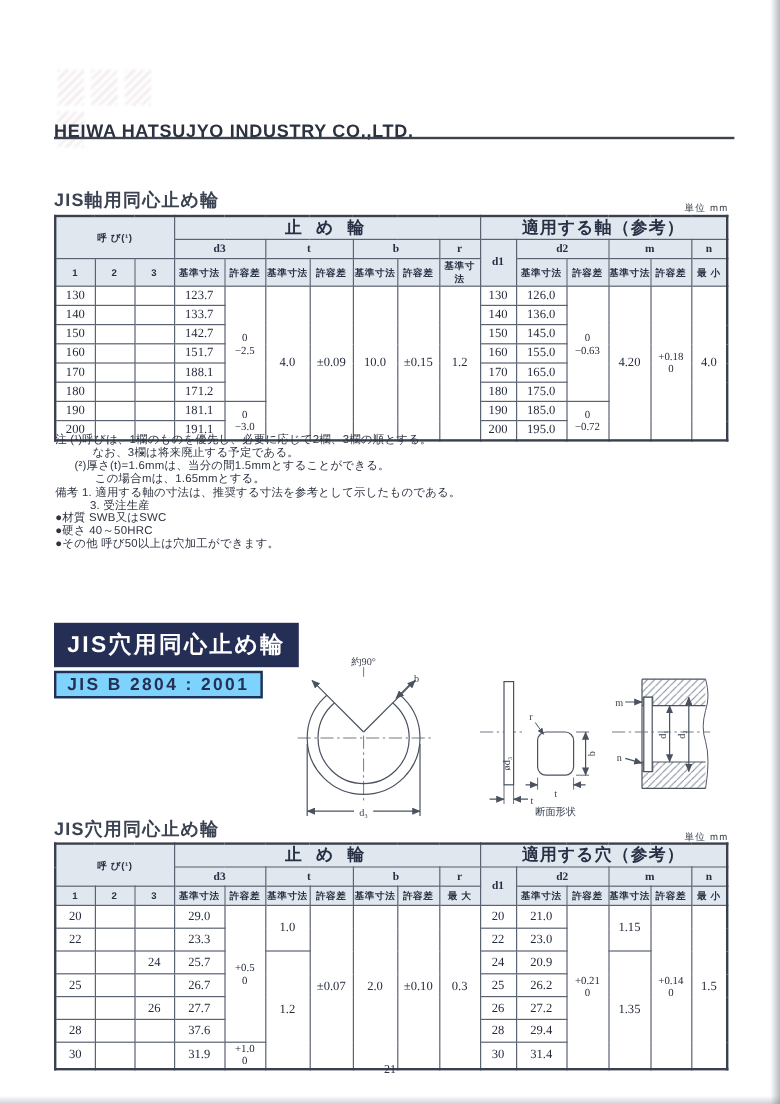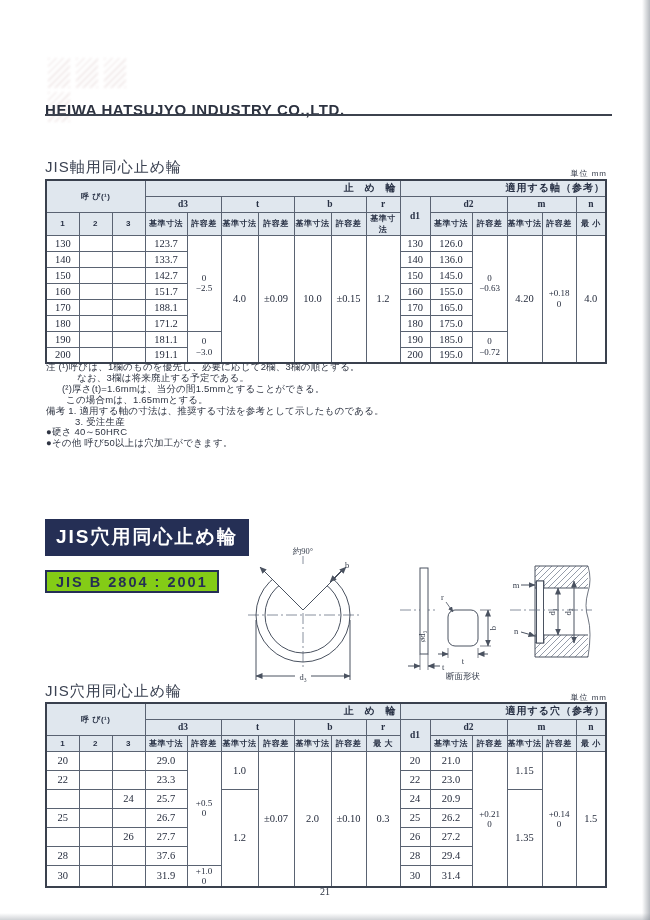--- a/index.html
+++ b/index.html
@@ -10,44 +10,44 @@
   .edge-right{position:absolute;right:0;top:0;bottom:0;width:8px;background:linear-gradient(to right,rgba(110,118,128,0),rgba(110,118,128,.5));}
   .edge-bottom{position:absolute;left:0;right:0;bottom:0;height:7px;background:linear-gradient(to bottom,rgba(120,128,138,0),rgba(120,128,138,.35));}
 
   
   .logo-mark{position:absolute;left:48px;top:58px;width:110px;height:38px;opacity:.16;filter:blur(1px);}
   .logo-mark span{display:inline-block;width:22px;height:30px;margin-right:6px;background:repeating-linear-gradient(135deg,#b08585 0 2px,transparent 2px 5px);}
   .company{position:absolute;left:45px;top:101px;font-size:15px;font-weight:bold;letter-spacing:.6px;color:#2c3240;}
   .header-rule{position:absolute;left:45px;top:114px;width:567px;height:2px;background:#3c424e;}
 
   
-  .sec-title{position:absolute;font-size:15px;font-weight:400;color:#3b4252;letter-spacing:1px;}
+  .sec-title{position:absolute;font-size:15px;font-weight:700;color:#3b4252;letter-spacing:1px;}
   .unit-note{position:absolute;font-size:8px;color:#343b4a;letter-spacing:1px;}
 
   
   table{border-collapse:collapse;table-layout:fixed;width:560px;background:#fff;}
   .spec{position:absolute;left:45px;border:2px solid #3a414e;}
   .spec th,.spec td{border:1px solid #5a6372;padding:0;text-align:center;vertical-align:middle;overflow:hidden;}
   .spec th{background:#e0e7ee;color:#273044;font-weight:bold;font-size:8px;letter-spacing:.5px;}
-  .spec th.grp{font-size:10px;letter-spacing:4px;text-align:right;}
+  .spec th.grp{font-size:14px;letter-spacing:4px;}
   .spec th.sym{font-size:9.5px;font-family:"Liberation Serif",serif;letter-spacing:0;}
   .spec td{font-family:"Liberation Serif",serif;font-size:10.5px;color:#242b3c;}
   .spec td.tol{font-size:9px;line-height:1.15;white-space:pre-line;}
   .t1 thead tr{height:16px;} .t1 tbody tr{height:16px;}
   .t2 thead tr{height:16px;} .t2 tbody tr{height:19px;}
 
   
   .notes{position:absolute;left:46px;top:362px;width:500px;}
   .note-line{font-size:9.5px;line-height:10.9px;color:#2e3442;letter-spacing:.2px;}
-  .ind1{margin-left:31px;} .ind1a{margin-left:16px;} .ind2{margin-left:20px;} .indb{margin-left:29px;}
+  .ind1{margin-left:31px;} .ind1a{margin-left:16px;} .ind2{margin-left:33px;} .indb{margin-left:29px;}
 
   
   .banner{position:absolute;left:45px;top:519px;}
   .banner-box{display:inline-block;background:#252f55;color:#fff;font-size:19px;font-weight:bold;letter-spacing:2px;padding:5px 11px 6px 11px;}
-  .standard-box{display:inline-block;border:2px solid #252f55;color:#252f55;font-size:14.5px;font-weight:bold;letter-spacing:2px;padding:2px 9px 1px 9px;margin-top:14px;background:#84cc16;}
+  .standard-box{display:inline-block;border:2px solid #252f55;color:#252f55;font-size:14.5px;font-weight:bold;letter-spacing:2px;padding:2px 9px 1px 9px;margin-top:3px;background:#7dd3fc;}
 
   
   .diagram{position:absolute;left:240px;top:530px;}
   .dg-text{font-family:"Liberation Serif",serif;font-size:8.5px;fill:#39404f;}
   .page-num{position:absolute;left:0;right:0;top:886px;text-align:center;font-family:"Liberation Serif",serif;font-size:10px;color:#2c3342;}
 </style>
 </head>
 <body>
 
 <div class="page">
@@ -197,20 +197,21 @@
     </tbody>
   </table>
 
   <div class="notes">
     <div class="note-line">注 (¹)呼びは、1欄のものを優先し、必要に応じて2欄、3欄の順とする。</div>
     <div class="note-line ind1">なお、3欄は将来廃止する予定である。</div>
     <div class="note-line ind1a">(²)厚さ(t)=1.6mmは、当分の間1.5mmとすることができる。</div>
     <div class="note-line ind2">この場合mは、1.65mmとする。</div>
     <div class="note-line">備考 1. 適用する軸の寸法は、推奨する寸法を参考として示したものである。</div>
     <div class="note-line indb">3. 受注生産</div>
+    <div class="note-line">●材質 SWB又はSWC</div>
     <div class="note-line">●硬さ 40～50HRC</div>
     <div class="note-line">●その他 呼び50以上は穴加工ができます。</div>
   </div>
 
   <div class="banner">
     <div class="banner-box">JIS穴用同心止め輪</div><br>
     <div class="standard-box">JIS B 2804 : 2001</div>
   </div>
 
   <svg class="diagram" width="352" height="158" viewBox="0 0 352 158">

